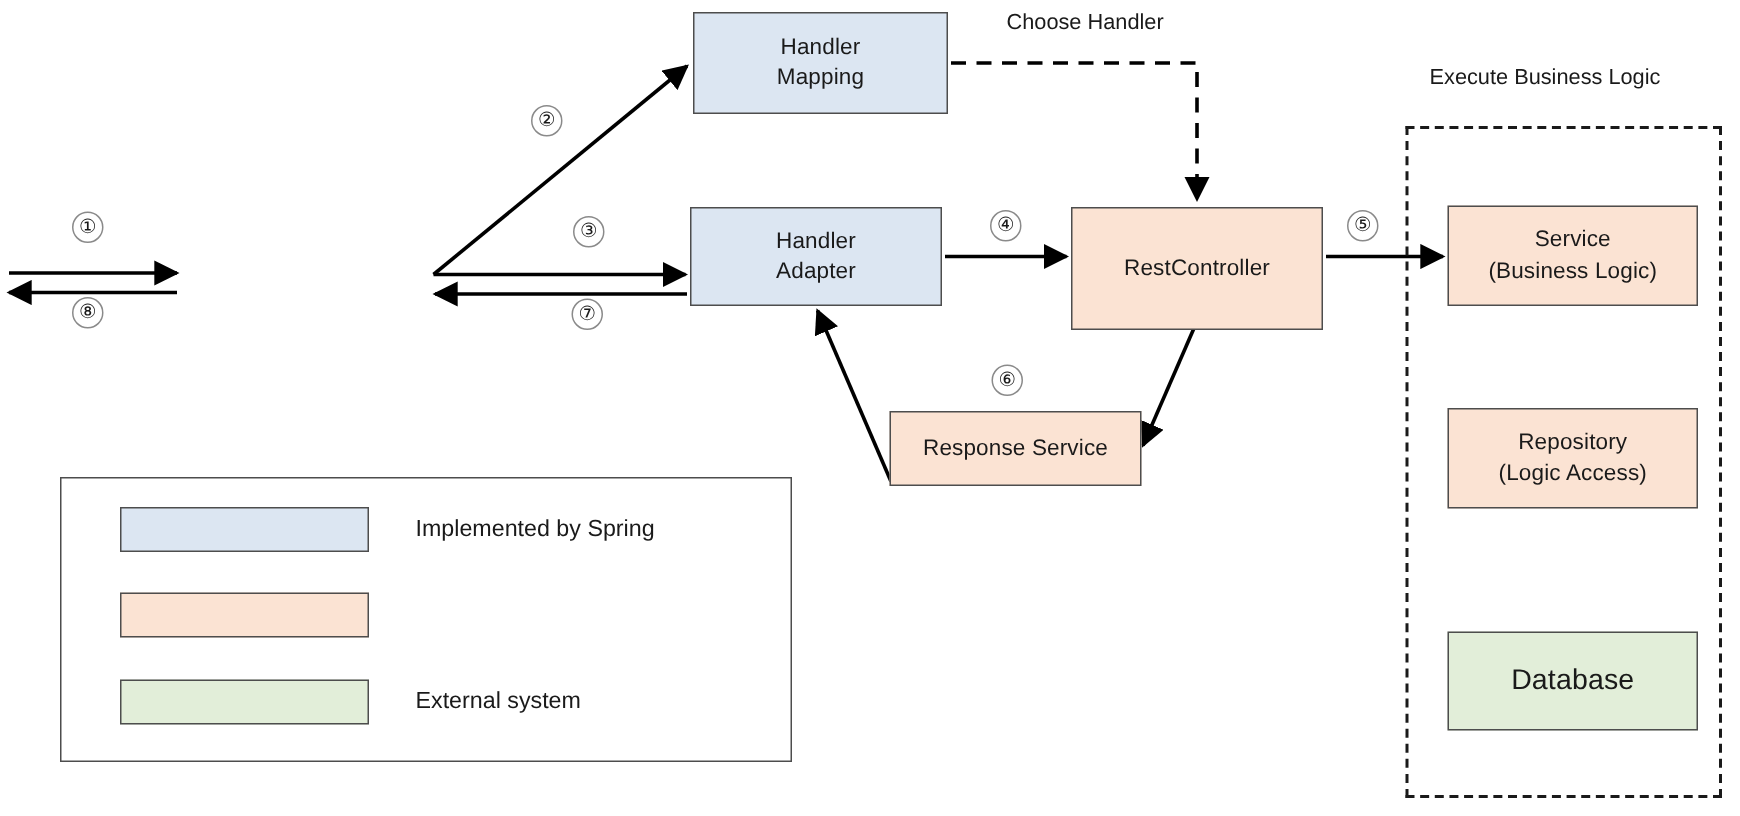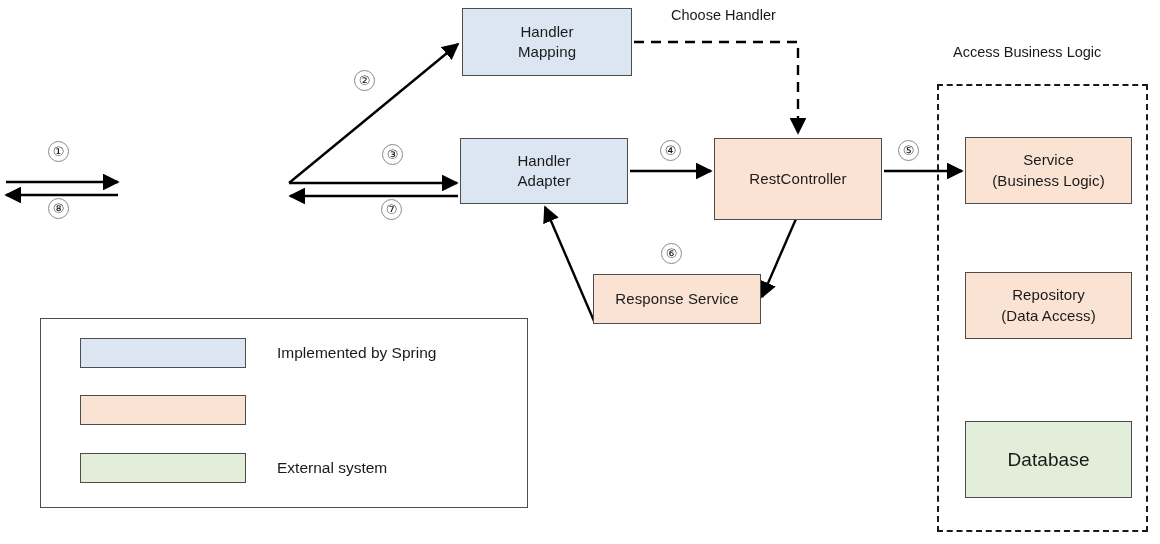--- a/index.html
+++ b/index.html
@@ -150,31 +150,31 @@
   <div class="node dev" style="left:965px; top:137px; width:167px; height:67px;">
     <span>
       <span>Service</span><br>
       <span>(Business Logic)</span>
     </span>
   </div>
 
   <div class="node dev" style="left:965px; top:272px; width:167px; height:67px;">
     <span>
       <span>Repository</span><br>
-      <span>(Data Access)</span>
+      <span>(Logic Access)</span>
     </span>
   </div>
 
-  <div class="node external big" style="left:965px; top:421px; width:167px; height:77px;">
+  <div class="node external big" style="left:965px; top:421px; width:167px; height:66px;">
     <span>Database</span>
   </div>
 
   <div class="caption" style="left:671px; top:7px;">Choose Handler</div>
 
-  <div class="caption" style="left:953px; top:44px;">Access Business Logic</div>
+  <div class="caption" style="left:953px; top:44px;">Execute Business Logic</div>
 
   <div class="step" style="left:48px; top:141px;">①</div>
   <div class="step" style="left:354px; top:70px;">②</div>
   <div class="step" style="left:382px; top:144px;">③</div>
   <div class="step" style="left:660px; top:140px;">④</div>
   <div class="step" style="left:898px; top:140px;">⑤</div>
   <div class="step" style="left:661px; top:243px;">⑥</div>
   <div class="step" style="left:381px; top:199px;">⑦</div>
   <div class="step" style="left:48px; top:198px;">⑧</div>
 

